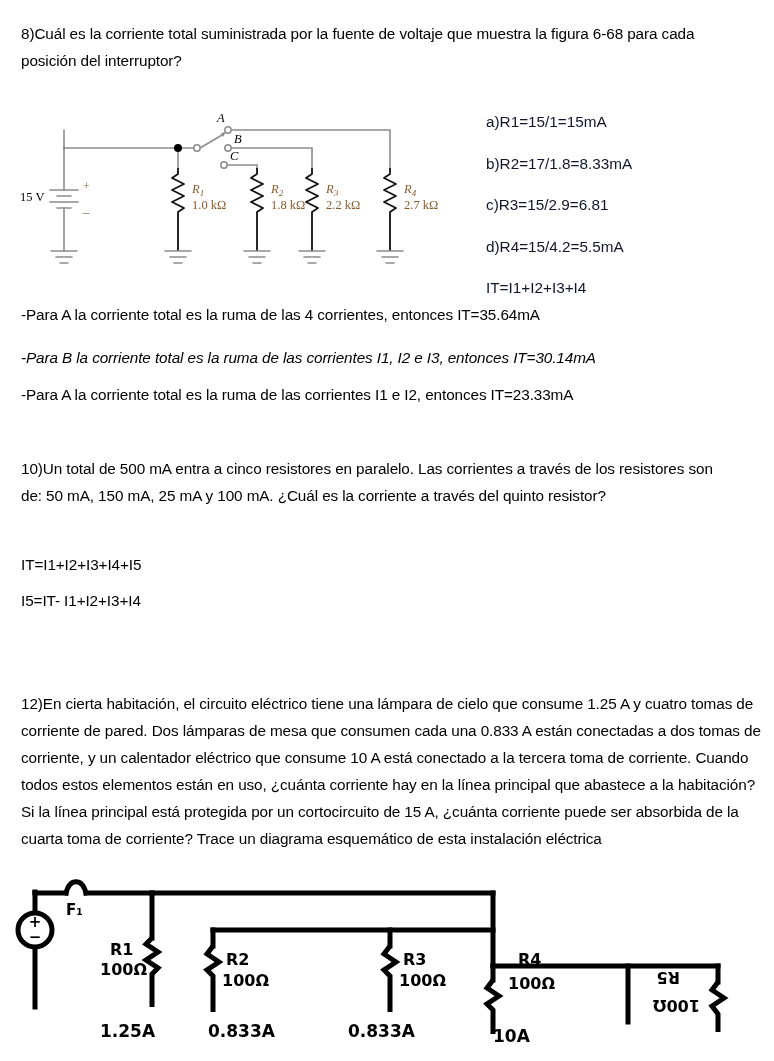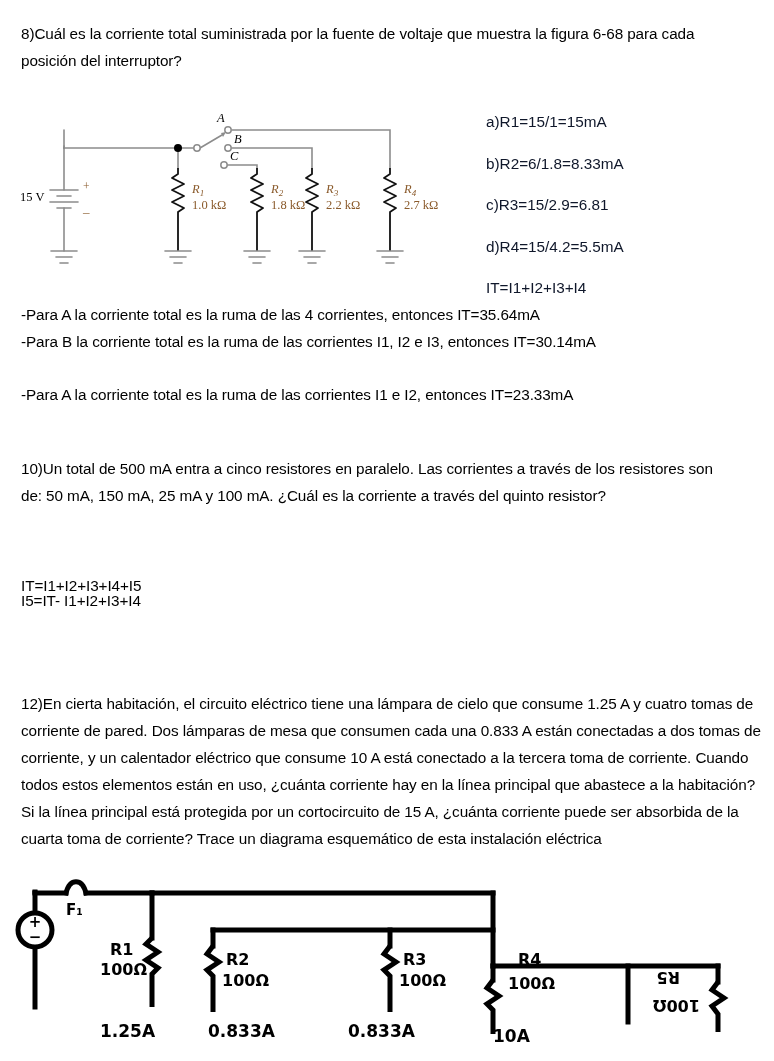--- a/index.html
+++ b/index.html
@@ -27,25 +27,25 @@
 
   
   .answers{position:absolute;left:486px;top:112px;width:288px;}
   .answers .ans{
     font-size:15.3px;line-height:20px;margin:0 0 21.5px 0;color:#0f172a;
   }
 
   
   .exp{left:21px;}
   .exp1{top:301px;}
-  .exp2{top:328px;}
+  .exp2{top:344px;font-style:italic;}
   .exp3{top:381px;}
 
   .q10{left:21px;top:455px;width:706px;}
-  .f10a{left:21px;top:572px;}
+  .f10a{left:21px;top:551px;}
   .f10b{left:21px;top:587px;}
   .f10c{left:21px;top:624px;}
 
   .q12{left:21px;top:690px;width:740px;}
 
   
   .fig2{position:absolute;left:0px;top:862px;width:774px;height:199px;}
   .fig2 svg{display:block;}
   .hw{
     font-family:"DejaVu Sans", sans-serif;
@@ -170,21 +170,21 @@
         <text x="386" y="85" font-size="12.5" font-family="Liberation Serif, serif" font-style="italic" fill="#8a5a2b">
           <tspan>R</tspan><tspan dy="3" font-size="9">4</tspan>
         </text>
         <text x="386" y="101" font-size="12.5" font-family="Liberation Serif, serif" fill="#8a5a2b">2.7 kΩ</text>
       </g>
     </svg>
   </div>
 
   <div class="answers">
     <div class="ans">a)R1=15/1=15mA</div>
-    <div class="ans">b)R2=6/1.8=8.33mA</div>
+    <div class="ans">b)R2=17/1.8=8.33mA</div>
     <div class="ans">c)R3=15/2.9=6.81</div>
     <div class="ans">d)R4=15/4.2=5.5mA</div>
     <div class="ans">IT=I1+I2+I3+I4</div>
   </div>
 
   <p class="para exp exp1">-Para A la corriente total es la ruma de las 4 corrientes, entonces IT=35.64mA</p>
   <p class="para exp exp2">-Para B la corriente total es la ruma de las corrientes I1, I2 e I3, entonces IT=30.14mA</p>
   <p class="para exp exp3">-Para A la corriente total es la ruma de las corrientes I1 e I2, entonces IT=23.33mA</p>
 
   <p class="para q10">10)Un total de 500 mA entra a cinco resistores en paralelo. Las corrientes a través de los resistores son de: 50 mA, 150 mA, 25 mA y 100 mA. ¿Cuál es la corriente a través del quinto resistor?</p>

